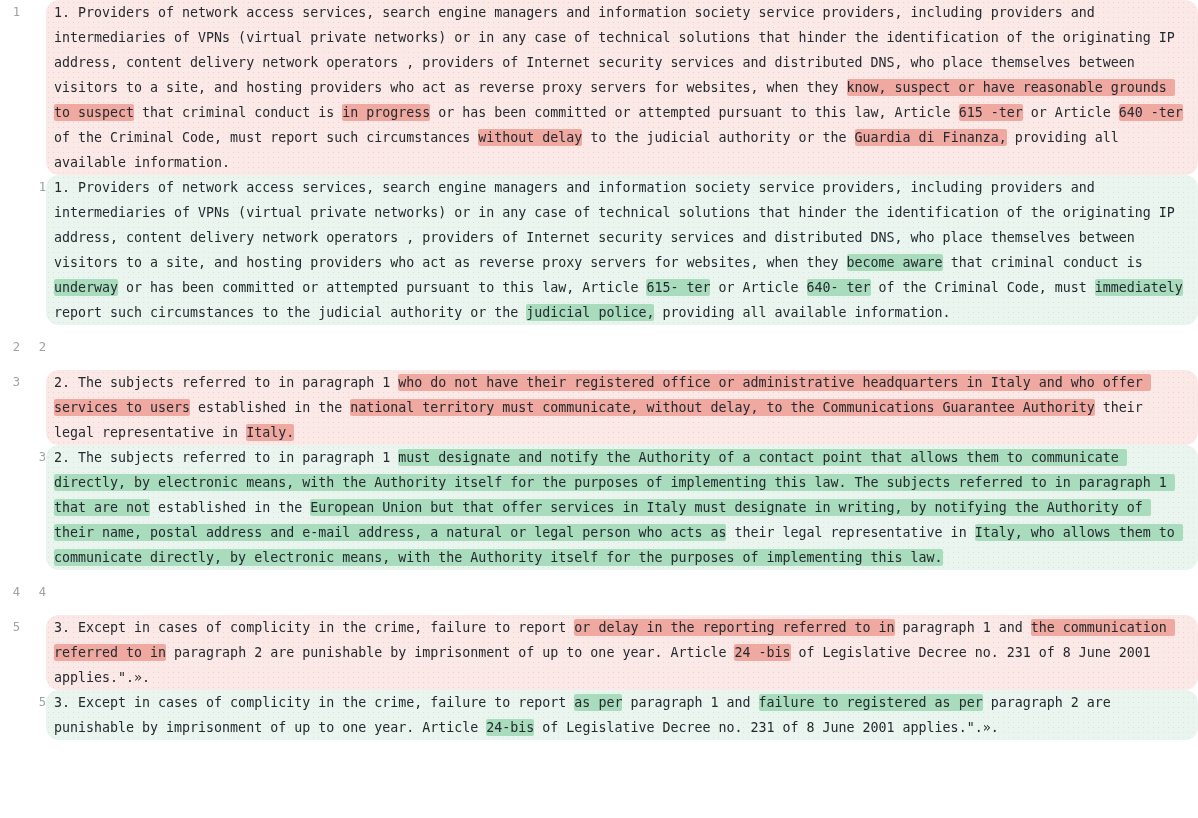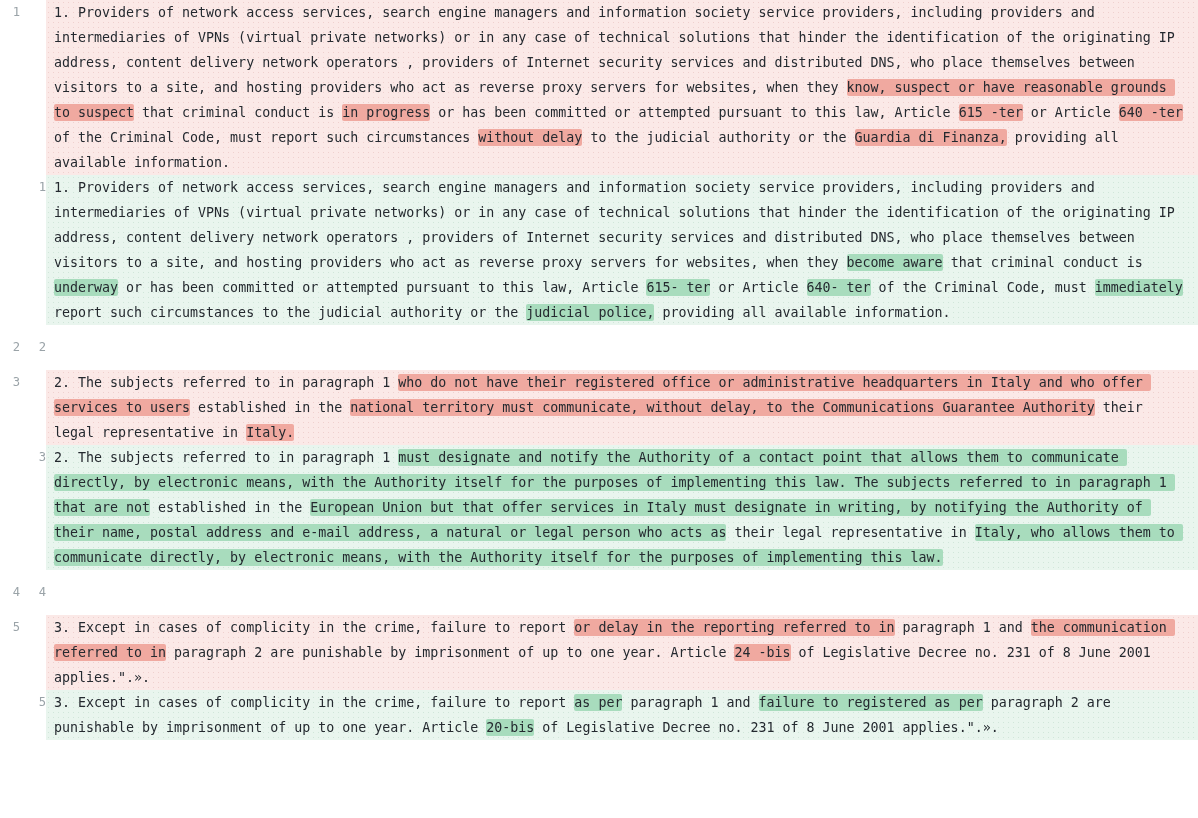--- a/index.html
+++ b/index.html
@@ -46,20 +46,21 @@
   .content {
     flex: 1 1 auto;
     min-width: 0;
     padding-left: 8px;
     padding-right: 10px;
     white-space: pre-wrap;
     overflow-wrap: anywhere;
     word-break: break-word;
     font-size: 13.3px;
     line-height: 25px;
+    border-radius: 13px;
   }
 
   
   .row.del .content {
     background-color: #fbe9e7;
     background-image: radial-gradient(rgba(200,120,120,0.22) 0.6px, transparent 0.6px);
     background-size: 5px 5px;
   }
   .row.del .content mark {
     background-color: #f0a9a0;
@@ -132,15 +133,15 @@
     </div>
     <div class="spacer"></div>
     <div class="row del">
       <div class="gutter gutter-old">5</div>
       <div class="gutter gutter-new"></div>
       <div class="content"><span>3. Except in cases of complicity in the crime, failure to report </span><mark>or delay in the reporting referred to in</mark><span> paragraph 1 and </span><mark>the communication referred to in</mark><span> paragraph 2 are punishable by imprisonment of up to one year. Article </span><mark>24 -bis</mark><span> of Legislative Decree no. 231 of 8 June 2001 applies.".».</span></div>
     </div>
     <div class="row add">
       <div class="gutter gutter-old"></div>
       <div class="gutter gutter-new">5</div>
-      <div class="content"><span>3. Except in cases of complicity in the crime, failure to report </span><mark>as per</mark><span> paragraph 1 and </span><mark>failure to registered as per</mark><span> paragraph 2 are punishable by imprisonment of up to one year. Article </span><mark>20-bis</mark><span> of Legislative Decree no. 231 of 8 June 2001 applies.".».</span></div>
+      <div class="content"><span>3. Except in cases of complicity in the crime, failure to report </span><mark>as per</mark><span> paragraph 1 and </span><mark>failure to registered as per</mark><span> paragraph 2 are punishable by imprisonment of up to one year. Article </span><mark>24-bis</mark><span> of Legislative Decree no. 231 of 8 June 2001 applies.".».</span></div>
     </div>
   </div>
 
 </body></html>

